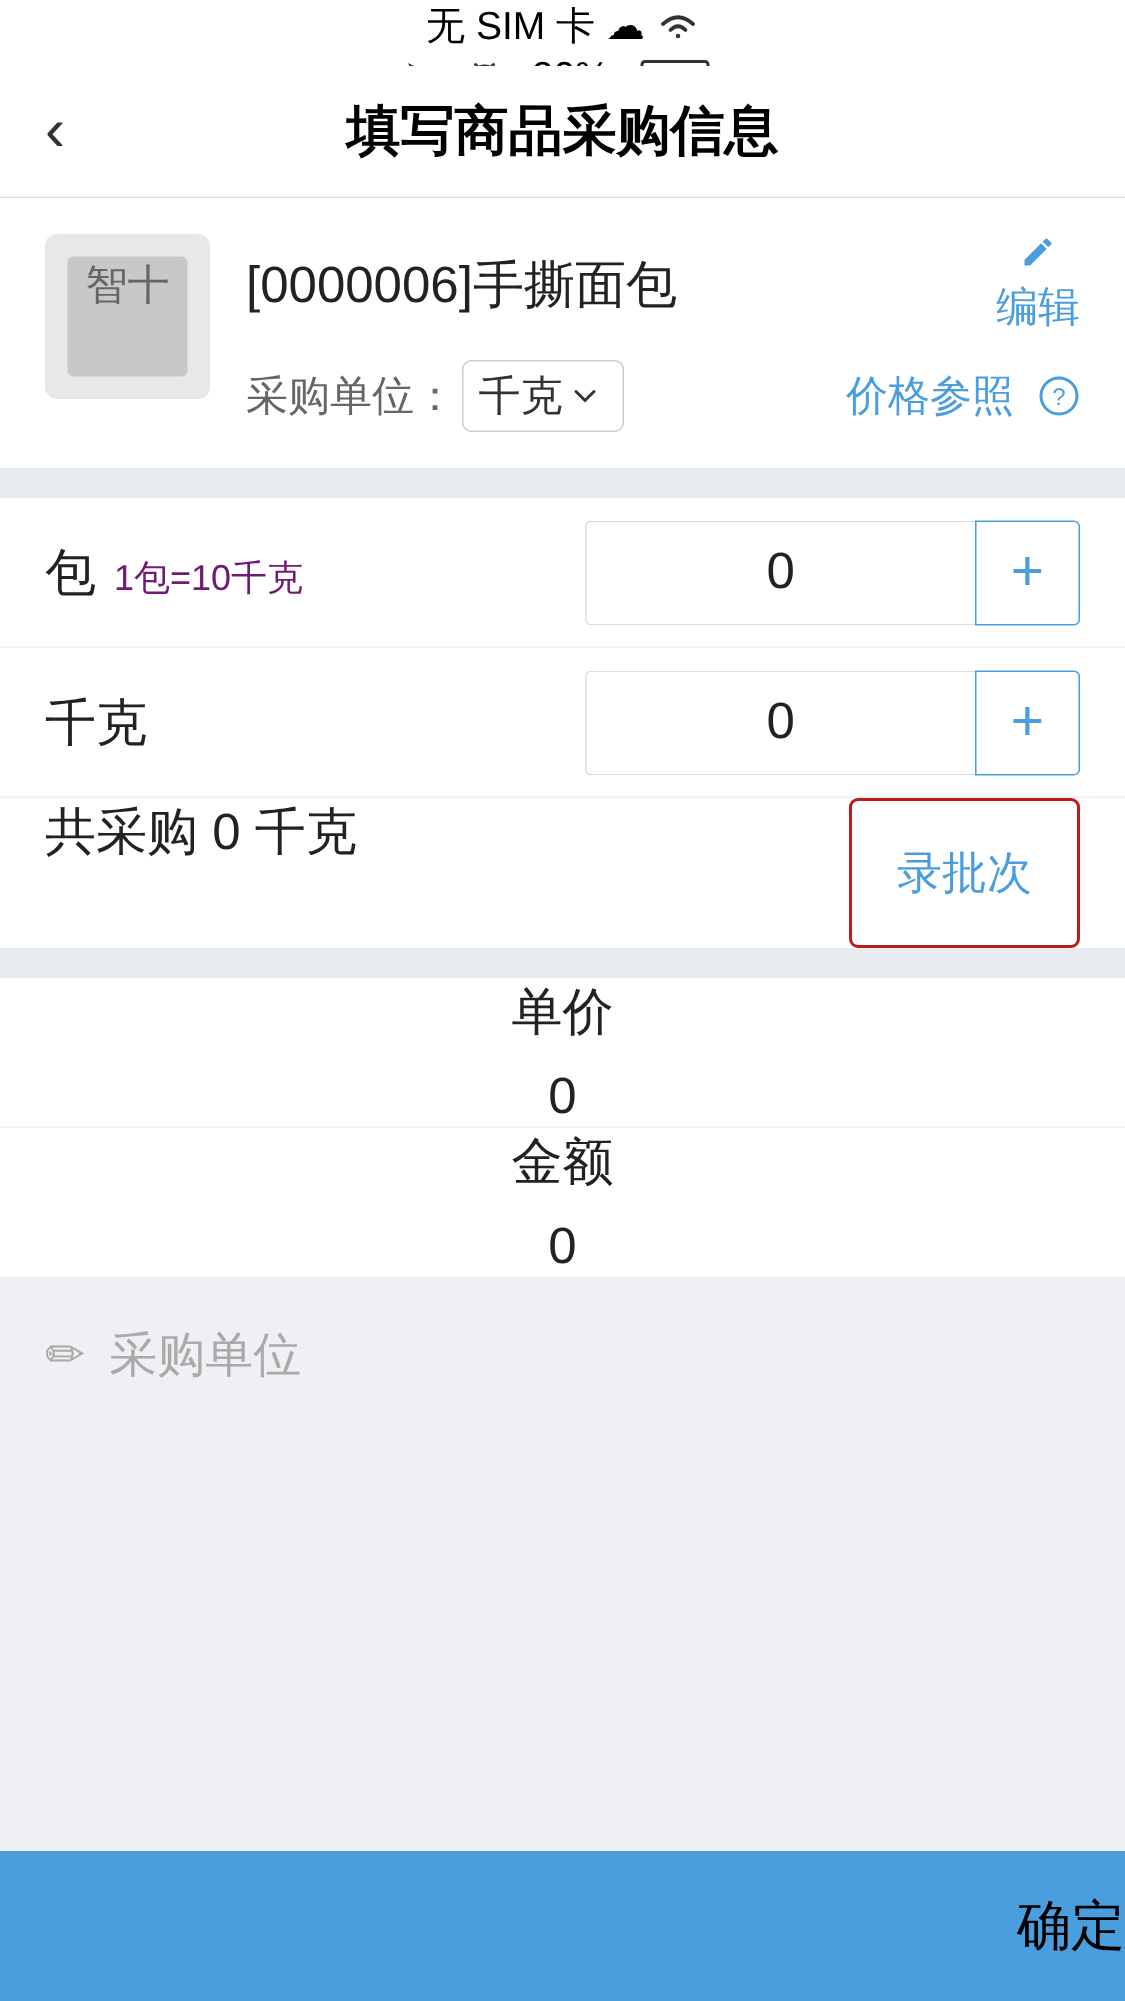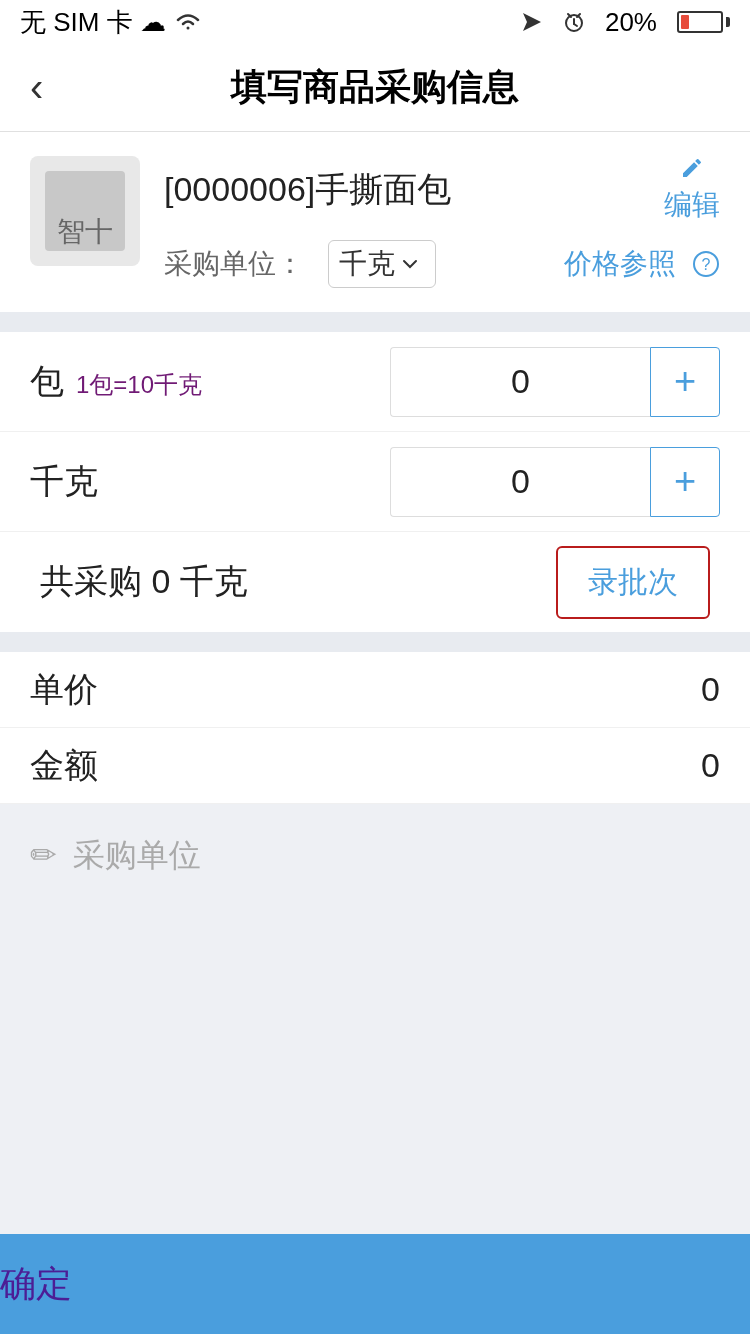--- a/index.html
+++ b/index.html
@@ -16,20 +16,21 @@
     .status-bar {
       width: 750px;
       height: 44px;
       background: #fff;
       display: flex;
       align-items: center;
       justify-content: space-between;
       padding: 0 20px;
       font-size: 28px;
       font-weight: 500;
+      flex-direction: column;
     }
     .status-left {
       display: flex;
       align-items: center;
       gap: 8px;
       font-size: 26px;
     }
     .status-center {
       font-size: 30px;
       font-weight: 600;
@@ -113,21 +114,21 @@
       align-items: center;
       justify-content: center;
       flex-shrink: 0;
     }
     .product-img-inner {
       width: 80px;
       height: 80px;
       background: #c8c8c8;
       border-radius: 4px;
       display: flex;
-      align-items: flex-end;
+      align-items: flex-start;
       justify-content: center;
       font-size: 28px;
       color: #666;
     }
     .product-info {
       flex: 1;
       text-align: center;
     }
     .product-header {
       display: flex;
@@ -151,21 +152,21 @@
     .product-unit-row {
       display: flex;
       align-items: center;
       justify-content: space-between;
     }
     .unit-label {
       font-size: 28px;
       color: #666;
       display: flex;
       align-items: center;
-      gap: 24px;
+      gap: 4px;
     }
     .unit-select {
       border: 1px solid #ccc;
       border-radius: 6px;
       padding: 4px 16px 4px 10px;
       font-size: 28px;
       color: #333;
       background: #fff;
       display: flex;
       align-items: center;
@@ -235,23 +236,22 @@
       align-items: center;
       justify-content: center;
       border-radius: 0 4px 4px 0;
       cursor: pointer;
       font-weight: 300;
     }
 
     
     .summary-row {
       display: flex;
-      align-items: center;
       justify-content: space-between;
-      padding: 0 40px;
+      padding: 0 30px;
       height: 100px;
       background: #fff;
       border-bottom: none;
     }
     .summary-text {
       font-size: 34px;
       color: #222;
     }
     .record-btn {
       border: 2px solid #b91c1c;
@@ -266,22 +266,23 @@
     
     .price-section {
       background: #fff;
       margin-top: 0;
     }
     .price-row {
       display: flex;
       align-items: center;
       justify-content: space-between;
       padding: 0 30px;
-      height: 76px;
+      height: 100px;
       border-bottom: 1px solid #f0f0f0;
+      flex-direction: column;
     }
     .price-label {
       font-size: 34px;
       color: #222;
     }
     .price-value {
       font-size: 34px;
       color: #222;
     }
 
@@ -315,23 +316,23 @@
     
     .bottom-btn {
       position: fixed;
       bottom: 0;
       left: 0;
       width: 750px;
       height: 100px;
       background: #4a9edd;
       display: flex;
       align-items: center;
-      justify-content: flex-start;
+      justify-content: flex-end;
       font-size: 36px;
-      color: #4c1d95;
+      color: #000000;
       cursor: pointer;
       font-weight: 500;
     }
 
     .spacer-bottom {
       height: 100px;
     }
   </style>
 </head>
 <body>

